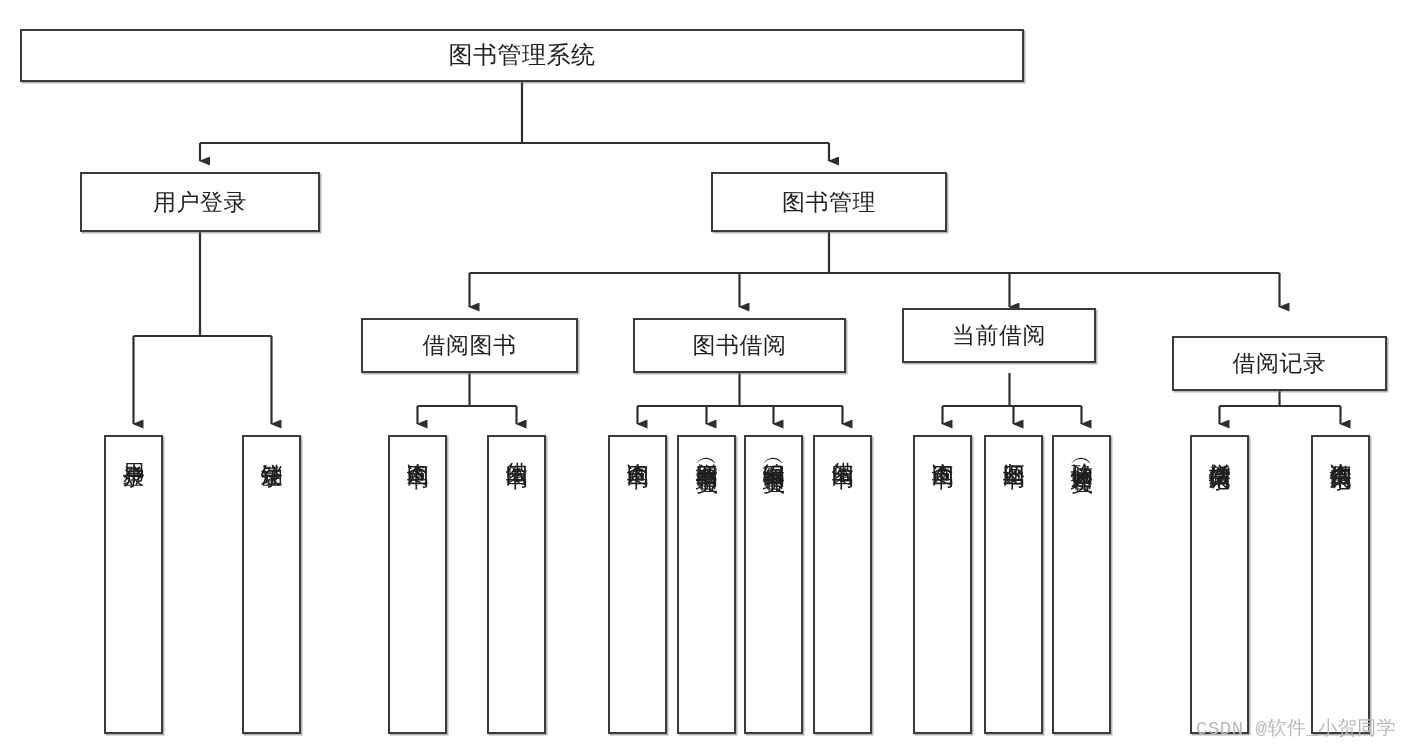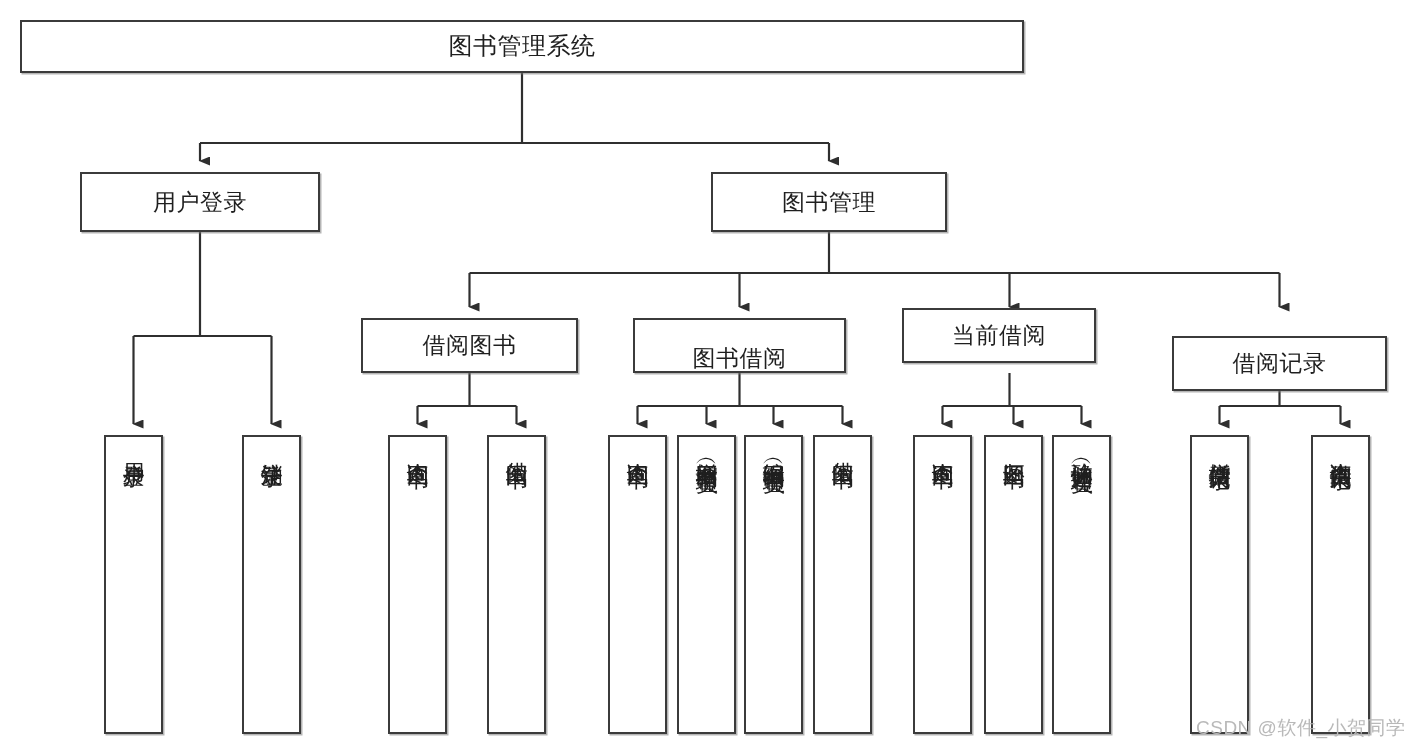--- a/index.html
+++ b/index.html
@@ -65,21 +65,21 @@
     line-height: 1.02;
     letter-spacing: 1.5px;
     white-space: nowrap;
   }
   .watermark {
     position: absolute;
     font-size: 19px;
     color: #b9b9b9;
     white-space: nowrap;
     letter-spacing: 0.5px;
-    font-family: Liberation Sans, sans-serif;
+    font-family: Liberation Mono, monospace;
   }
 </style>
 </head>
 <body>
 
 <div id="diagram-root">
 
   <svg class="connector-layer" viewBox="0 0 1405 747" xmlns="http://www.w3.org/2000/svg">
     <defs>
       <marker id="arrowhead" markerWidth="9" markerHeight="11" refX="4.5" refY="10" orient="auto" markerUnits="userSpaceOnUse">
@@ -117,33 +117,33 @@
         <path d="M 1013.5 406 L 1013.5 424" marker-end="url(#arrowhead)"></path>
         <path d="M 1081.5 406 L 1081.5 424" marker-end="url(#arrowhead)"></path>
         <path d="M 1279.5 373 L 1279.5 406"></path>
         <path d="M 1219.5 406 L 1340.5 406"></path>
         <path d="M 1219.5 406 L 1219.5 424" marker-end="url(#arrowhead)"></path>
         <path d="M 1340.5 406 L 1340.5 424" marker-end="url(#arrowhead)"></path>
       </g>
   </svg>
 
   <div id="nodes-layer">
-      <div class="node horizontal root" style="left: 20px; top: 20px; width: 1004px; height: 53px;">
+      <div class="node horizontal root" style="left: 20px; top: 29px; width: 1004px; height: 53px;">
         <span class="node-label">图书管理系统</span>
       </div>
       <div class="node horizontal" style="left: 80px; top: 172px; width: 240px; height: 60px;">
         <span class="node-label">用户登录</span>
       </div>
       <div class="node horizontal" style="left: 711px; top: 172px; width: 236px; height: 60px;">
         <span class="node-label">图书管理</span>
       </div>
       <div class="node horizontal" style="left: 361px; top: 318px; width: 217px; height: 55px;">
         <span class="node-label">借阅图书</span>
       </div>
-      <div class="node horizontal" style="left: 633px; top: 318px; width: 213px; height: 55px; align-items: flex-end;">
+      <div class="node horizontal" style="left: 633px; top: 318px; width: 213px; height: 55px;">
         <span class="node-label">图书借阅</span>
       </div>
       <div class="node horizontal" style="left: 902px; top: 308px; width: 194px; height: 55px;">
         <span class="node-label">当前借阅</span>
       </div>
       <div class="node horizontal" style="left: 1172px; top: 336px; width: 215px; height: 55px;">
         <span class="node-label">借阅记录</span>
       </div>
       <div class="node vertical" style="left: 104px; top: 435px; width: 59px; height: 299px;">
         <span class="node-label">用户登录</span>

